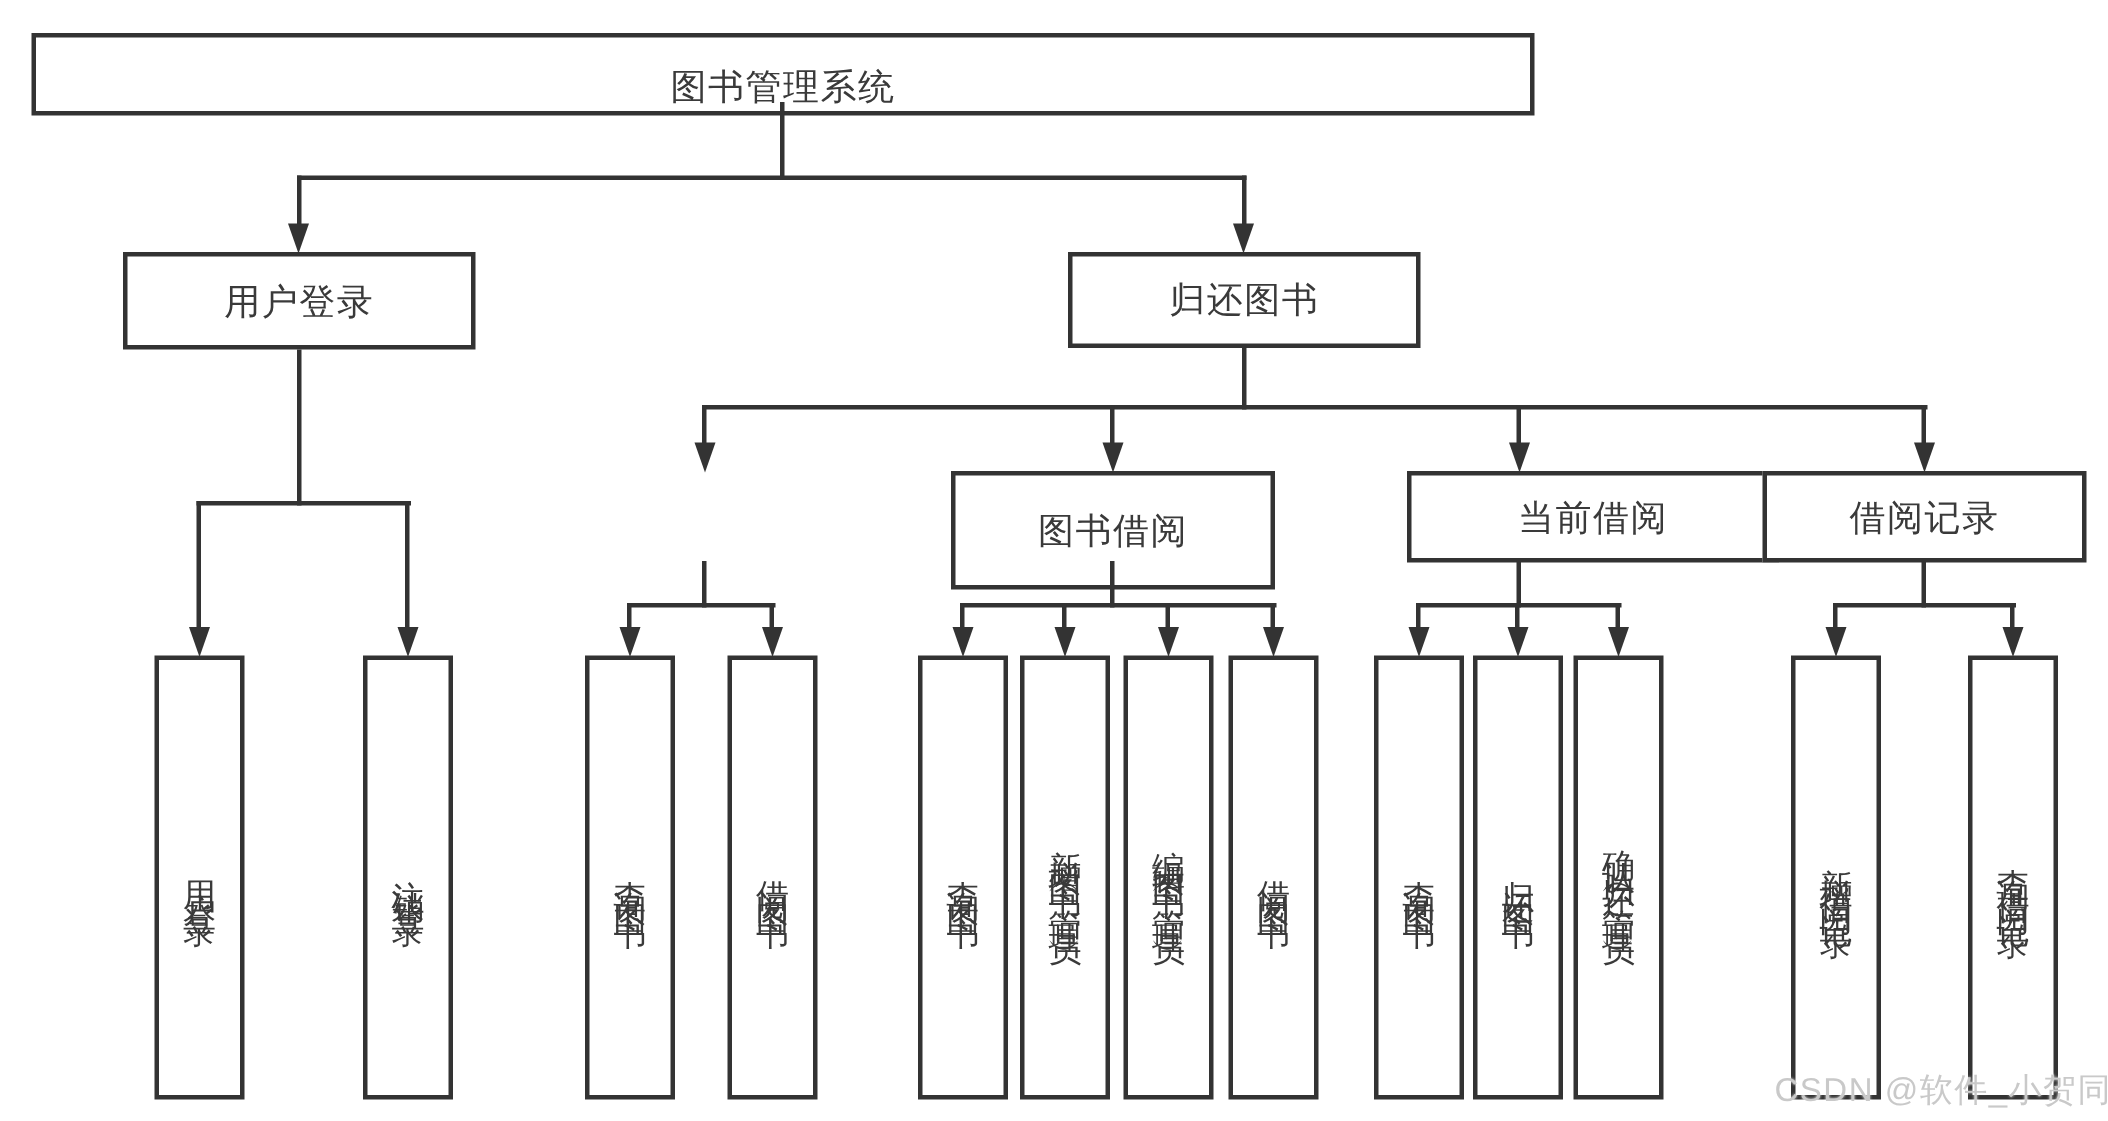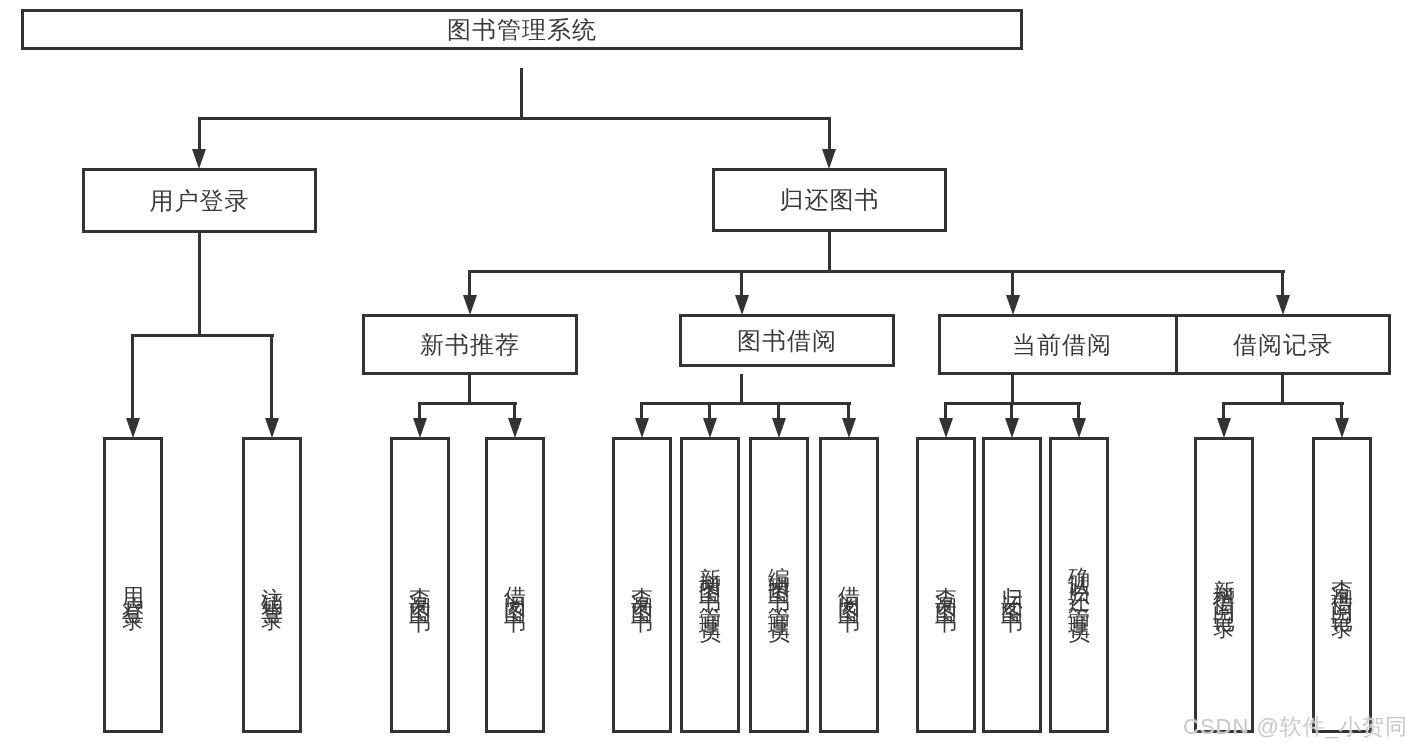--- a/index.html
+++ b/index.html
@@ -28,35 +28,32 @@
   #watermark{
     position:absolute;left:1183px;top:712px;font-size:22px;letter-spacing:1px;
     color:#c9c9c9;text-shadow:0 0 2px #ffffff;white-space:nowrap;z-index:10;
   }
 </style>
 </head>
 <body>
 
 <div id="canvas">
 
-  <div class="node" style="left:21px;top:9px;width:1002px;height:41px;">
+  <div class="node" style="left:21px;top:22px;width:1002px;height:55px;align-items:flex-end;">
     <span class="h-label">图书管理系统</span>
   </div>
 
   <div class="node" style="left:82px;top:168px;width:235px;height:65px;">
     <span class="h-label">用户登录</span>
   </div>
   <div class="node" style="left:712px;top:168px;width:235px;height:64px;">
     <span class="h-label">归还图书</span>
   </div>
 
-  <div class="node" style="left:362px;top:314px;width:216px;height:61px;">
-    <span class="h-label">新书推荐</span>
-  </div>
-  <div class="node" style="left:634px;top:314px;width:216px;height:53px;margin-left:45px;">
+  <div class="node" style="left:634px;top:314px;width:216px;height:79px;">
     <span class="h-label">图书借阅</span>
   </div>
   <div class="node" style="left:938px;top:314px;width:248px;height:61px;">
     <span class="h-label">当前借阅</span>
   </div>
   <div class="node" style="left:1175px;top:314px;width:216px;height:61px;">
     <span class="h-label">借阅记录</span>
   </div>
 
   <div class="node leaf" style="left:103px;">

